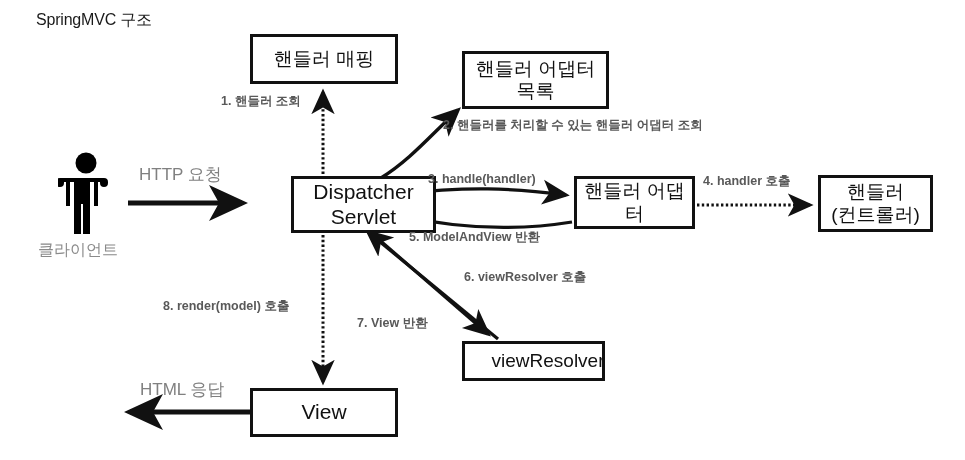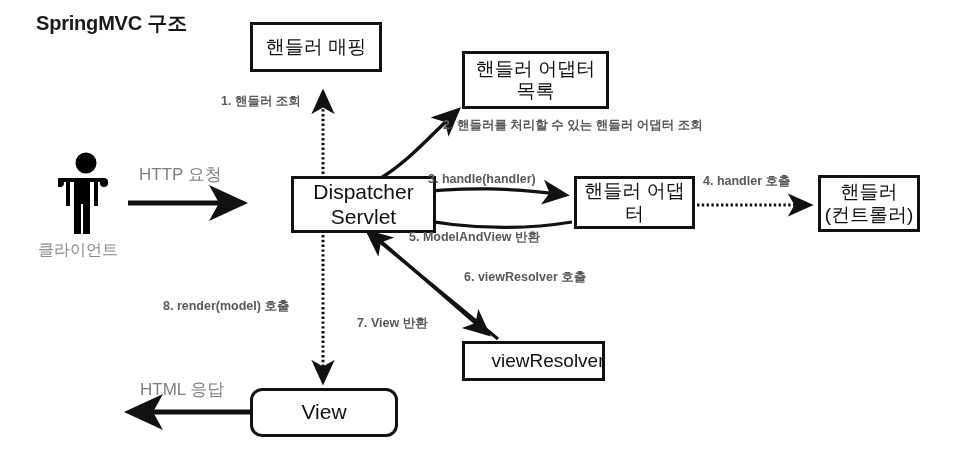--- a/index.html
+++ b/index.html
@@ -48,22 +48,22 @@
     font-weight: 500;
   }
   .node-en {
     font-size: 21px;
     font-weight: 400;
   }
   .title {
     position: absolute;
     left: 36px;
     top: 10px;
-    font-size: 20px;
-    font-weight: bold;
+    font-size: 16px;
+    font-weight: normal;
     color: #1a1a1a;
     letter-spacing: -0.2px;
     z-index: 4;
   }
   .edge-label {
     position: absolute;
     font-size: 12.5px;
     font-weight: bold;
     color: #595959;
     white-space: nowrap;
@@ -131,48 +131,48 @@
 
     <line x1="250" y1="412" x2="130" y2="412" stroke="#111111" stroke-width="5" marker-end="url(#ah-big)"></line>
   </svg>
 
   <svg id="actor" viewBox="0 0 56 82" xmlns="http://www.w3.org/2000/svg">
     <circle cx="28" cy="11" r="10.5" fill="#000000"></circle>
     <path d="M10,26 h36 a4,4 0 0 1 4,4 v1 a4,4 0 0 1 -8,0 v-1 h-2 v24 h-4 v-24 h-4 v52 h-7 v-30 h-2 v30 h-7 v-52 h-4 v24 h-4 v-24 h-2 v1 a4,4 0 0 1 -8,0 v-1 a4,4 0 0 1 4,-4 z" fill="#000000"></path>
   </svg>
   <div class="actor-caption" style="left:38px; top:240px;">클라이언트</div>
 
-  <div class="node" style="left:250px; top:22px; width:132px; height:50px;">
+  <div class="node" style="left:250px; top:34px; width:148px; height:50px;">
     <span class="node-label node-ko">핸들러 매핑</span>
   </div>
 
   <div class="node" style="left:462px; top:51px; width:147px; height:58px;">
     <span class="node-label node-ko">핸들러 어댑터
 목록</span>
   </div>
 
   <div class="node" style="left:251px; top:176px; width:145px; height:57px;margin-left:40px;">
     <span class="node-label node-en">Dispatcher
 Servlet</span>
   </div>
 
   <div class="node" style="left:574px; top:176px; width:121px; height:53px;">
     <span class="node-label node-ko">핸들러 어댑터</span>
   </div>
 
-  <div class="node" style="left:818px; top:175px; width:102px; height:57px;">
+  <div class="node" style="left:818px; top:175px; width:115px; height:57px;">
     <span class="node-label node-ko">핸들러
 (컨트롤러)</span>
   </div>
 
   <div class="node" style="left:462px; top:341px; width:143px; height:40px;">
     <span class="node-label node-en" style="font-size:19px;margin-left:29px;">viewResolver</span>
   </div>
 
-  <div class="node" style="left:250px; top:388px; width:148px; height:49px;border-radius:12px;">
+  <div class="node" style="left:250px; top:388px; width:148px; height:49px;">
     <span class="node-label node-en">View</span>
   </div>
 
   <div class="plain-label" style="left:139px; top:163px;">HTTP 요청</div>
 
   <div class="edge-label" style="left:221px; top:93px;">1. 핸들러 조회</div>
 
   <div class="edge-label" style="left:443px; top:117px;">2. 핸들러를 처리할 수 있는 핸들러 어댑터 조회</div>
 
   <div class="edge-label" style="left:428px; top:172px;">3. handle(handler)</div>

